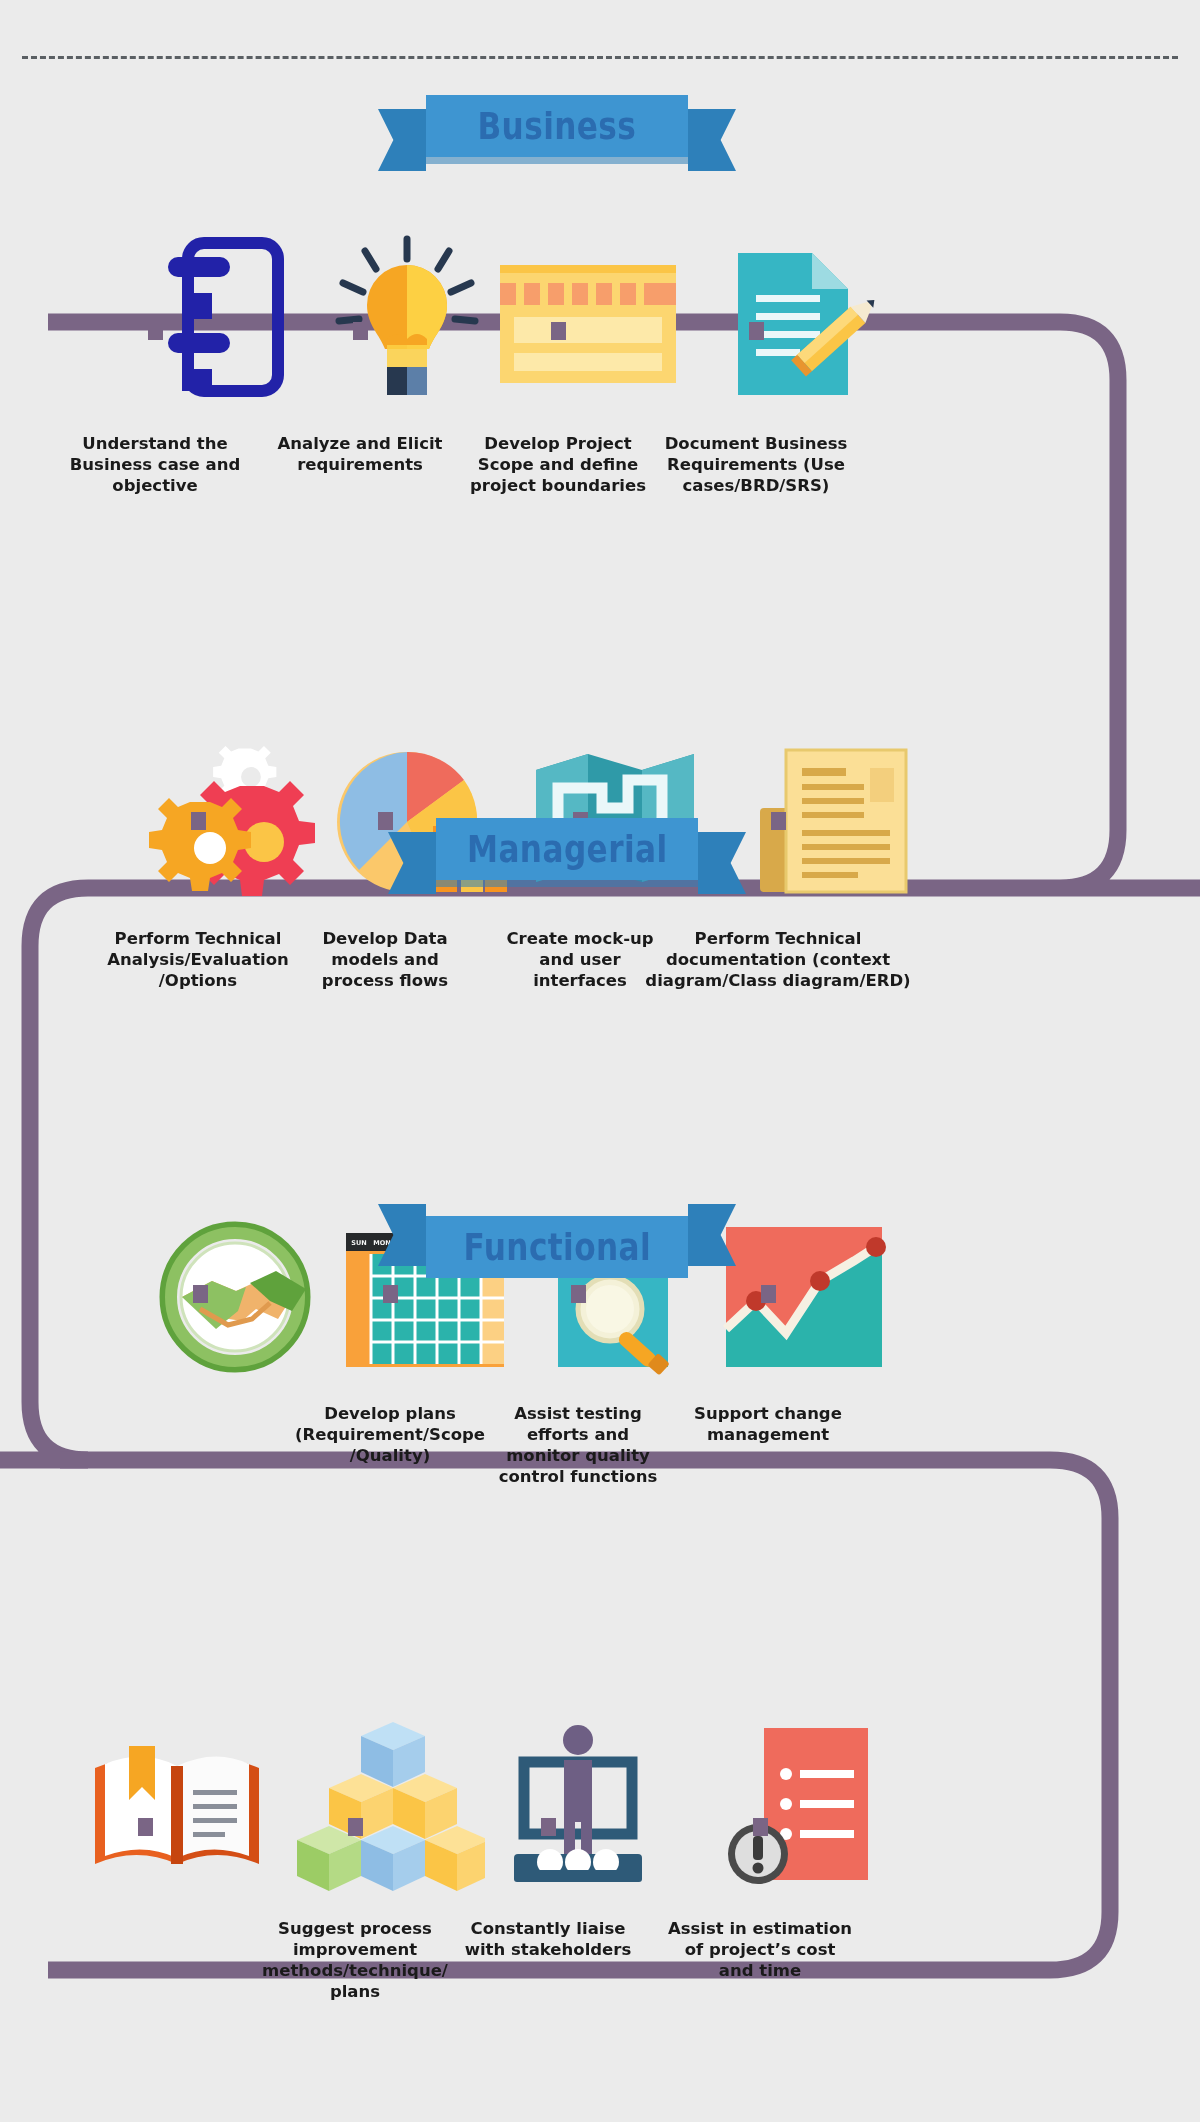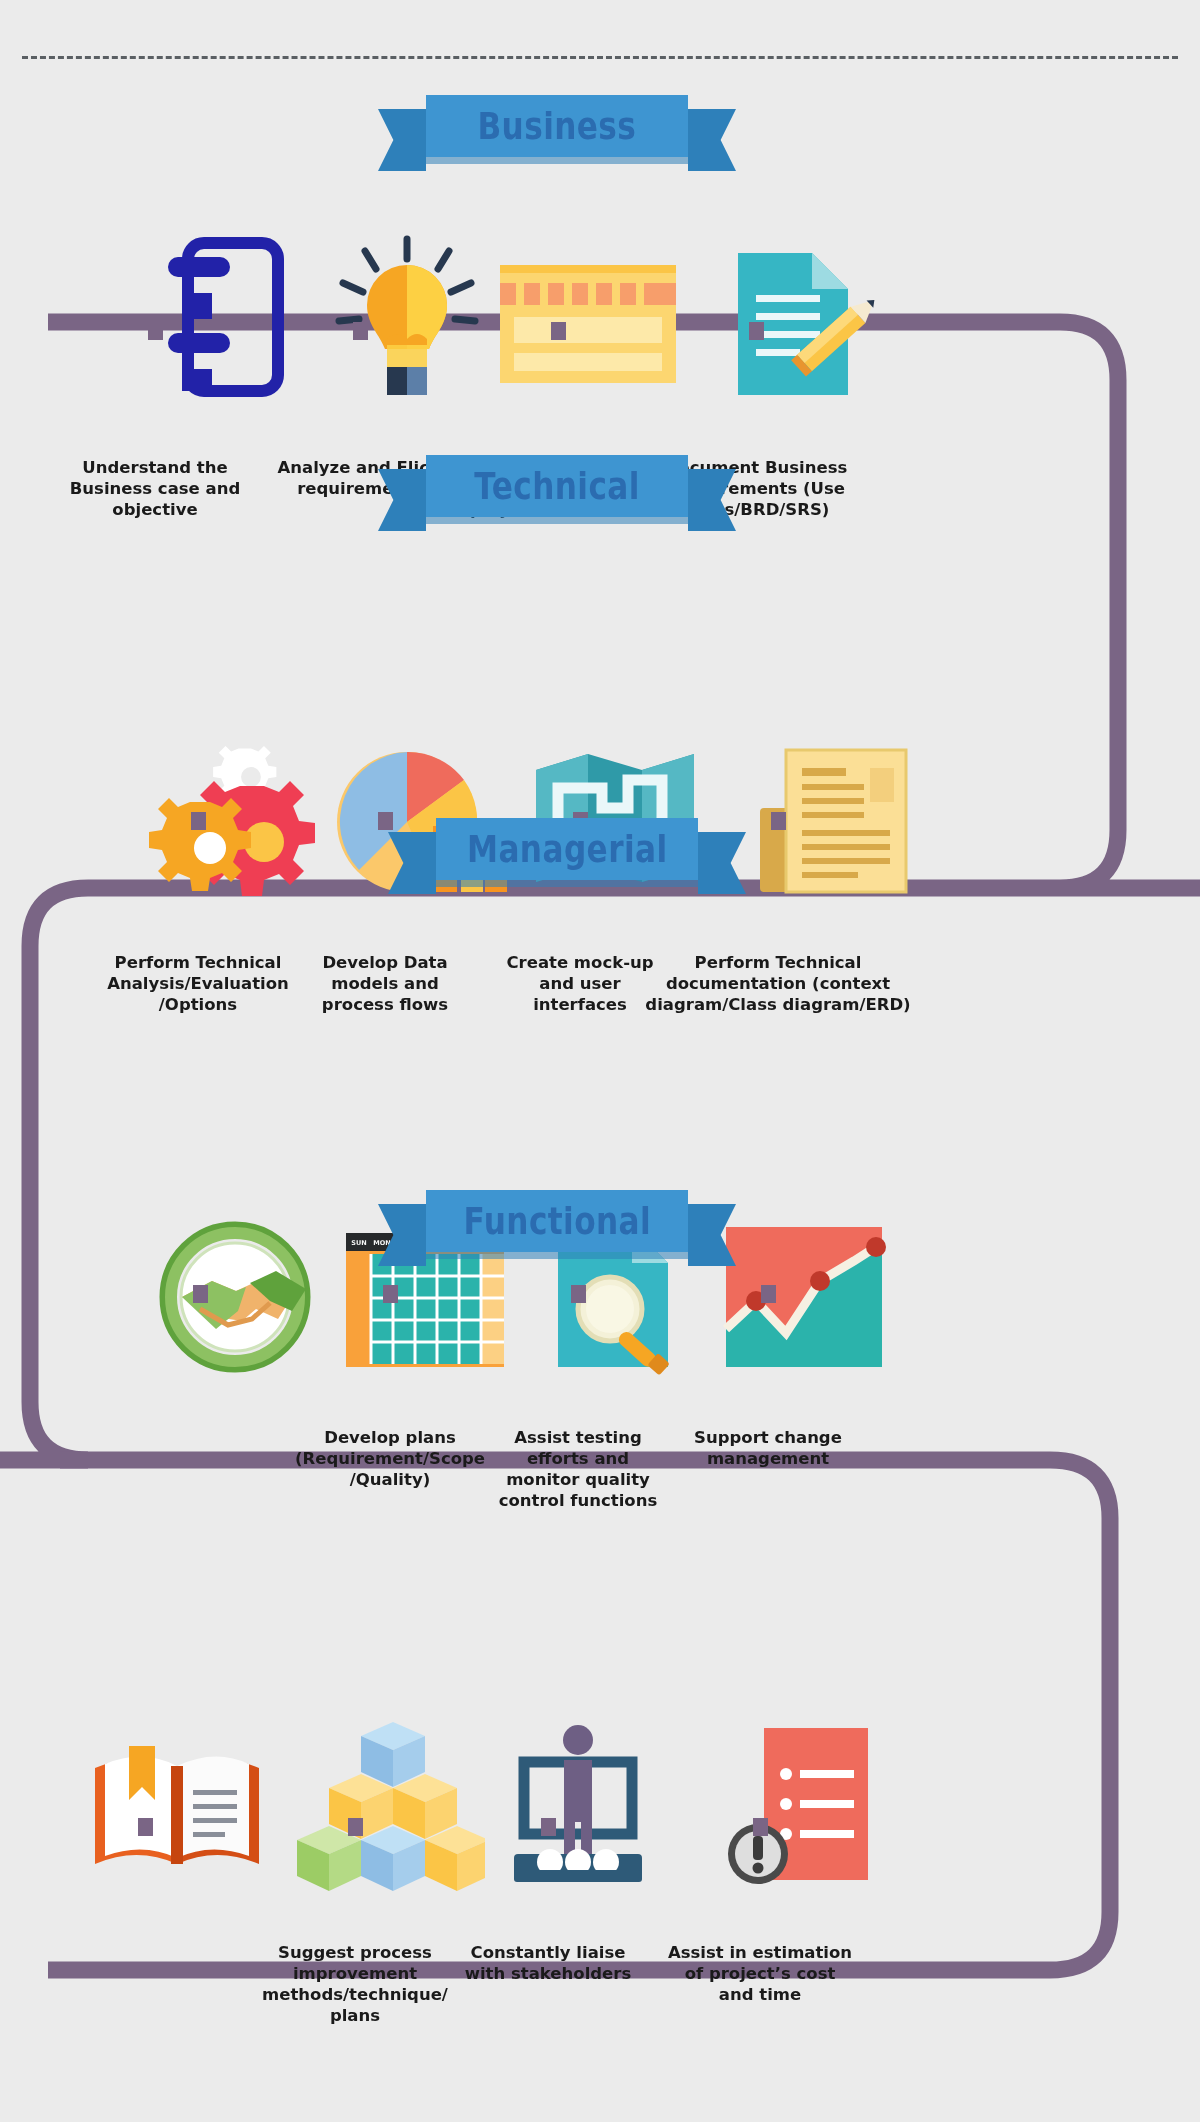--- a/index.html
+++ b/index.html
@@ -43,21 +43,21 @@
   
   .connector { position:absolute; left:0; top:0; pointer-events:none; }
 
   
   .row { position:absolute; left:0; width:1200px; }
   .cell { position:absolute; width:260px; text-align:center; }
   .icon-box { height:200px; display:flex; align-items:flex-end; justify-content:flex-end; }
   .caption {
     font-family:"DejaVu Sans", sans-serif;
     font-weight:bold; font-size:16.5px; line-height:1.28; color:#1a1a1a;
-    margin-top:42px; padding:0 6px;
+    margin-top:18px; padding:0 6px;
   }
   .tick {
     position:absolute; width:15px; height:18px; background:#7a6585;
     left:50%; margin-left:-7px;
   }
 
   svg { display:block; }
 </style>
 </head>
 <body>
@@ -166,28 +166,20 @@
             <path d="M180 104 l6 5 l-6 5 Z" fill="#27384f"></path>
             <rect x="84" y="98" width="8" height="22" fill="#e8952f"></rect>
           </g>
         </svg>
       </div>
       <div class="tick" style="top:107px;"></div>
       <div class="caption">Document Business<br>Requirements (Use<br>cases/BRD/SRS)</div>
     </div>
   </div>
 
-  <div class="ribbon" style="left:386px; top:455px; width:342px;">
-    <div class="tail-l"></div>
-    <div class="tail-r"></div>
-    <div class="band" style="width:262px;">
-      <span class="label">Technical</span>
-    </div>
-    <div class="band-shadow" style="width:262px;"></div>
-  </div>
 
   <div class="row" style="top:710px;">
 
     <div class="cell" style="left:68px;">
       <div class="icon-box">
         <svg width="210" height="180" viewBox="0 0 210 180">
           <g transform="translate(128,42) scale(.62)">
             <path d="M0,-46 l12,5 l9,-9 l11,11 l-9,9 l5,12 l13,2 v16 l-13,2 l-5,12 l9,9 l-11,11 l-9,-9 l-12,5 l-2,13 h-16 l-2,-13 l-12,-5 l-9,9 l-11,-11 l9,-9 l-5,-12 l-13,-2 v-16 l13,-2 l5,-12 l-9,-9 l11,-11 l9,9 l12,-5Z" fill="#ffffff" transform="translate(8,8)"></path>
             <circle cx="8" cy="8" r="16" fill="#ebebeb"></circle>
           </g>
@@ -348,21 +340,21 @@
         </svg>
       </div>
       <div class="tick" style="top:100px;"></div>
       <div class="caption">Support change<br>management</div>
     </div>
   </div>
 
   <div class="ribbon" style="left:386px; top:1190px; width:342px;">
     <div class="tail-l"></div>
     <div class="tail-r"></div>
-    <div class="band" style="width:262px;">
+    <div class="band" style="width:262px;margin-top:26px;">
       <span class="label">Functional</span>
     </div>
     <div class="band-shadow" style="width:262px;"></div>
   </div>
 
   <div class="row" style="top:1700px;">
 
     <div class="cell" style="left:15px;">
       <div class="icon-box">
         <svg width="200" height="180" viewBox="0 0 200 180">

